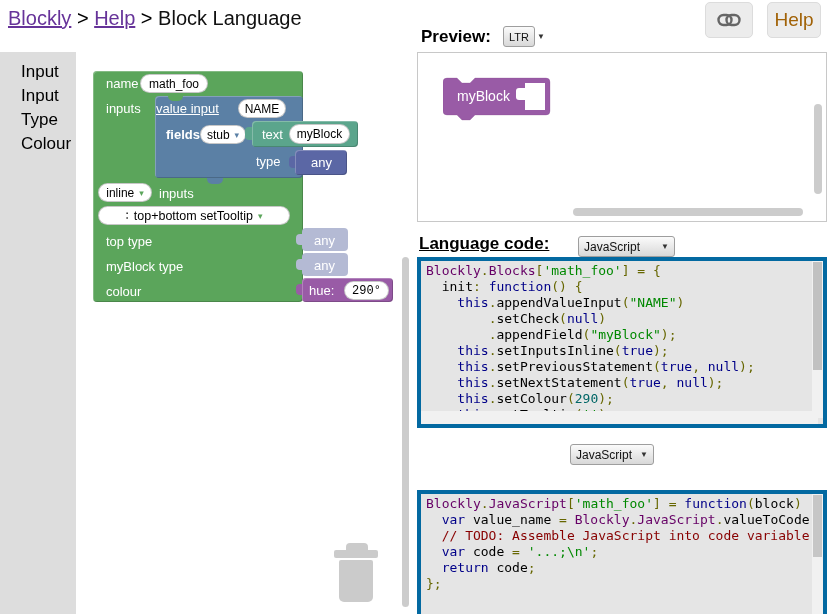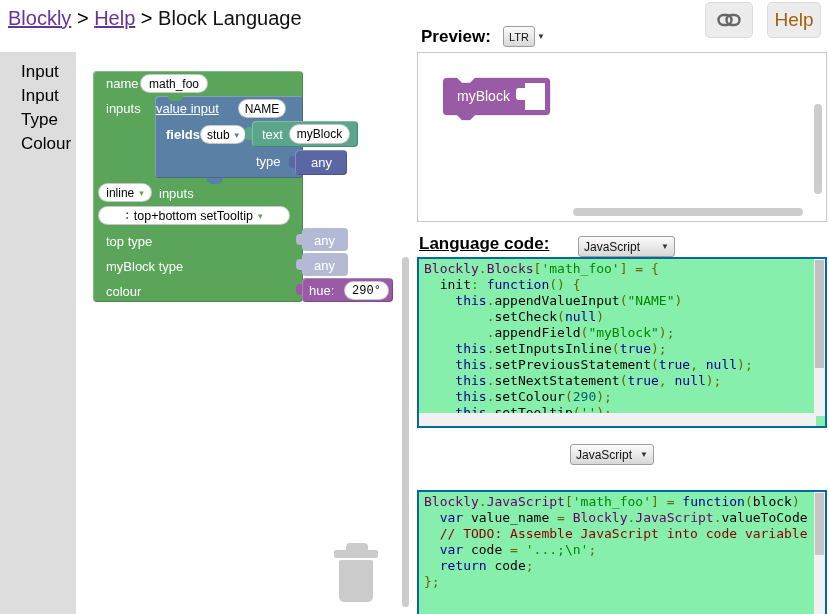--- a/index.html
+++ b/index.html
@@ -31,21 +31,21 @@
   .tab { position:absolute; border-radius:4px 0 0 4px; }
   .bump { position:absolute; border-radius:0 0 5px 5px; }
 
   
   .sec-head { position:absolute; font-weight:bold; font-size:17px; color:#000; white-space:nowrap; }
   .select { position:absolute; height:21px; background:linear-gradient(#fbfbfb,#d8d8d8); border:1px solid #9e9e9e;
             border-radius:3px; display:flex; align-items:center; justify-content:space-between;
             padding:0 5px; font-size:12px; color:#111; cursor:pointer; }
   .select .arr { font-size:8px; color:#333; margin-left:8px; }
   .panel-box { position:absolute; background:#fff; border:1px solid #c8c8c8; }
-  .code-box { position:absolute; background:#86efac; border:2px solid #0369a1; overflow:hidden;
+  .code-box { position:absolute; background:#e5e5e5; border:4px solid #0369a1; overflow:hidden;
               font-family:"DejaVu Sans Mono", monospace; font-size:13px; line-height:16px;padding-left:44px; }
   .code-inner { position:absolute; left:5px; top:2px; white-space:pre; }
   .tok-pln{color:#000}.tok-typ{color:#660066}.tok-str{color:#008800}.tok-kwd{color:#000088}
   .tok-pun{color:#666600}.tok-com{color:#880000}.tok-lit{color:#006666}
   .sb { position:absolute; background:#ccc; border-radius:4px; cursor:pointer; }
   .sb-track { position:absolute; background:#f1f1f1; }
   .sb-thumb { position:absolute; background:#c1c1c1; cursor:pointer; }
   .trash-part { position:absolute; background:#cbcbcb; }
 </style>
 </head>

